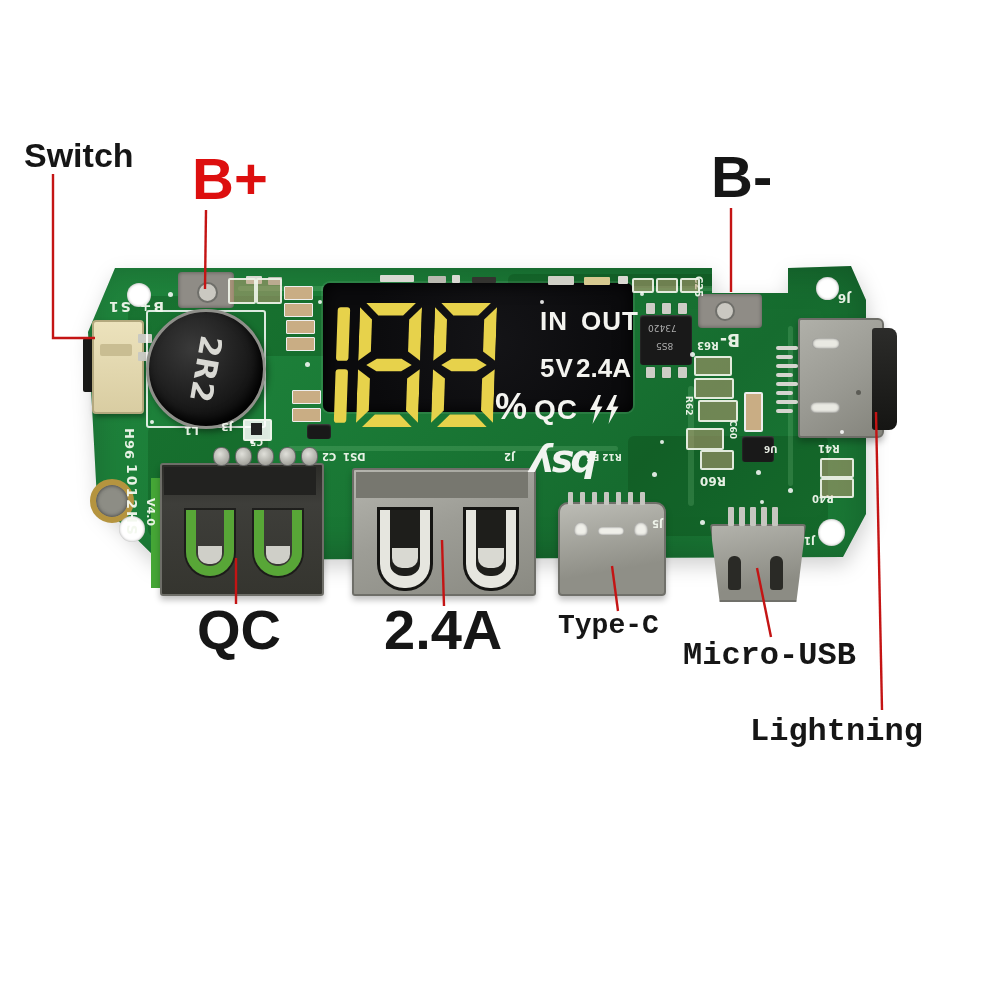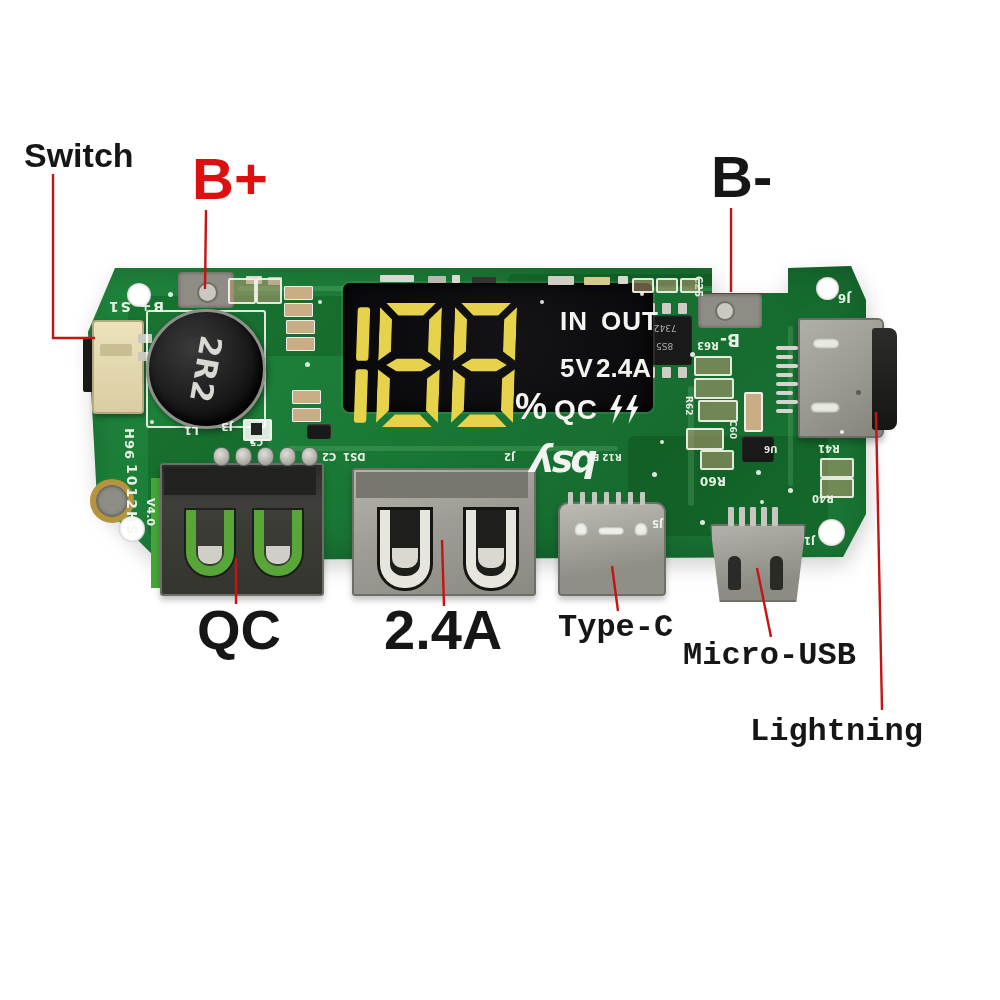--- a/index.html
+++ b/index.html
@@ -25,21 +25,21 @@
   
   .hole{position:absolute;border-radius:50%;background:#ffffff;box-shadow:inset 0 0 3px rgba(0,0,0,0.4);}
   
   .pad{position:absolute;background:#8f8c86;border-radius:4px;box-shadow:inset 0 0 4px rgba(0,0,0,0.4);}
   .padcirc{position:absolute;border-radius:50%;background:#cac8c1;border:2px solid #6f6f6a;}
   .smd{position:absolute;border-radius:1px;}
   .skbox{position:absolute;border:2px solid rgba(240,246,236,0.9);background:rgba(188,158,116,0.55);border-radius:2px;}
   
   #display{position:absolute;left:323px;top:283px;width:310px;height:129px;background:
      radial-gradient(circle at 55% 45%, #141417 0%, #0b0b0d 70%);border-radius:7px;
-     box-shadow:0 0 0 2px rgba(255,255,255,0.08), inset 0 0 18px #000;margin-left:20px;}
+     box-shadow:0 0 0 2px rgba(255,255,255,0.08), inset 0 0 18px #000;}
   #digits{position:absolute;left:11px;top:20px;height:124px;display:flex;transform:skewX(-2deg);}
   #digits svg{display:block;height:124px;}
   .disp-txt{position:absolute;color:#f4f4f0;font-weight:800;letter-spacing:1px;line-height:1;}
   
   .chip{position:absolute;background:#191919;border-radius:3px;box-shadow:inset 0 1px 2px rgba(255,255,255,0.2);}
   .pin{position:absolute;background:#cdcdc6;border-radius:1px;box-shadow:0 0 1px rgba(0,0,0,0.6);}
   
   .ushape{position:absolute;border-style:solid;border-top:none;background:transparent;}
   .port-shell{position:absolute;border-radius:3px;}
   .annot-line{stroke:var(--red,#c41414);stroke-width:2.4;fill:none;}
@@ -207,21 +207,21 @@
   <span class="sk r180" style="left:818px;top:443px;font-size:10px;">R41</span>
   <span class="sk r180" style="left:812px;top:493px;font-size:10px;">R40</span>
   <span class="sk r180" style="left:804px;top:535px;font-size:10px;">J1</span>
   <span class="sk r180" style="left:652px;top:518px;font-size:10px;">J5</span>
 
   <div class="callout" style="left:24px;top:138px;font-size:34px;">Switch</div>
   <div class="callout" style="left:192px;top:150px;font-size:58px;color:var(--bplus,#dd0f0f);">B+</div>
   <div class="callout" style="left:711px;top:148px;font-size:58px;">B-</div>
   <div class="callout" style="left:197px;top:602px;font-size:56px;">QC</div>
   <div class="callout" style="left:384px;top:602px;font-size:56px;">2.4A</div>
-  <div class="callout mono" style="left:558px;top:612px;font-size:32px;text-align:center;">Type-C</div>
+  <div class="callout mono" style="left:558px;top:612px;font-size:28px;text-align:center;">Type-C</div>
   <div class="callout mono" style="left:750px;top:716px;font-size:32px;">Lightning</div>
   <div class="callout mono" style="left:683px;top:640px;font-size:32px;">Micro-USB</div>
 
   <div class="abs" style="left: 246px; top: 276px; width: 16px; height: 8px; background: rgb(217, 217, 210); border-radius: 1px;"></div>
     <div class="abs" style="left: 268px; top: 277px; width: 14px; height: 8px; background: rgb(189, 189, 180); border-radius: 1px;"></div>
     <div class="abs" style="left: 380px; top: 275px; width: 34px; height: 7px; background: rgb(217, 217, 210); border-radius: 1px;"></div>
     <div class="abs" style="left: 428px; top: 276px; width: 18px; height: 7px; background: rgb(185, 185, 176); border-radius: 1px;"></div>
     <div class="abs" style="left: 452px; top: 275px; width: 8px; height: 8px; background: rgb(217, 217, 210); border-radius: 1px;"></div>
     <div class="abs" style="left: 472px; top: 277px; width: 24px; height: 6px; background: rgb(51, 51, 47); border-radius: 1px;"></div>
     <div class="abs" style="left: 548px; top: 276px; width: 26px; height: 9px; background: rgb(207, 207, 198); border-radius: 1px;"></div>

